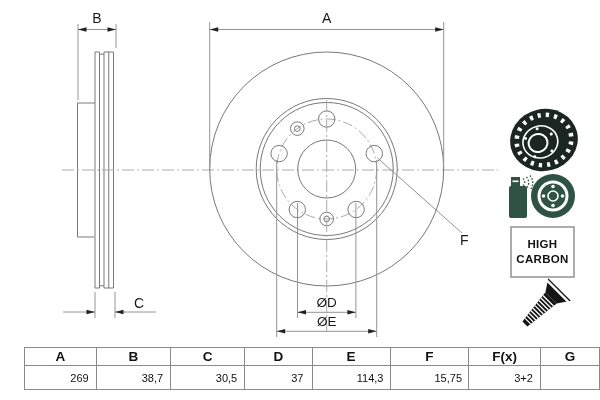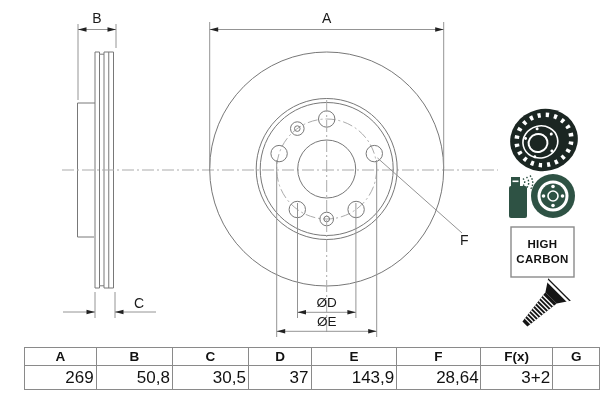--- a/index.html
+++ b/index.html
@@ -12,21 +12,21 @@
   .dia-label{font-family:"Liberation Sans", sans-serif;font-size:13.5px;fill:#1a1a1a;}
   .badge-text{font-family:"Liberation Sans", sans-serif;font-weight:bold;font-size:11.5px;fill:#111;letter-spacing:.3px;}
   table.spec{
     position:absolute;left:24px;top:347px;border-collapse:collapse;table-layout:fixed;
     font-family:"Liberation Sans", sans-serif;color:#111;
   }
   table.spec td, table.spec th{
     border:1px solid #8a8a8a;width:69px;text-align:center;padding:0;background:#fff;
   }
   table.spec th{height:17px;font-size:13.5px;font-weight:bold;}
-  table.spec td{height:23px;font-size:17px;font-weight:normal;padding-left:38px;}
+  table.spec td{height:23px;font-size:11px;font-weight:normal;padding-left:38px;}
 </style>
 </head>
 <body>
 
 <div class="canvas">
 
 <svg width="600" height="345" viewBox="0 0 600 345">
 
   <g stroke="#787878" stroke-width="1" fill="none">
 
@@ -168,24 +168,24 @@
     <th>B</th>
     <th>C</th>
     <th>D</th>
     <th>E</th>
     <th>F</th>
     <th>F(x)</th>
     <th>G</th>
   </tr>
   <tr>
     <td>269</td>
-    <td>50,8</td>
+    <td>38,7</td>
     <td>30,5</td>
     <td>37</td>
-    <td>143,9</td>
-    <td>28,64</td>
+    <td>114,3</td>
+    <td>15,75</td>
     <td>3+2</td>
     <td></td>
   </tr>
 </tbody>
     </table>
 
 </div>
 
 </body></html>

